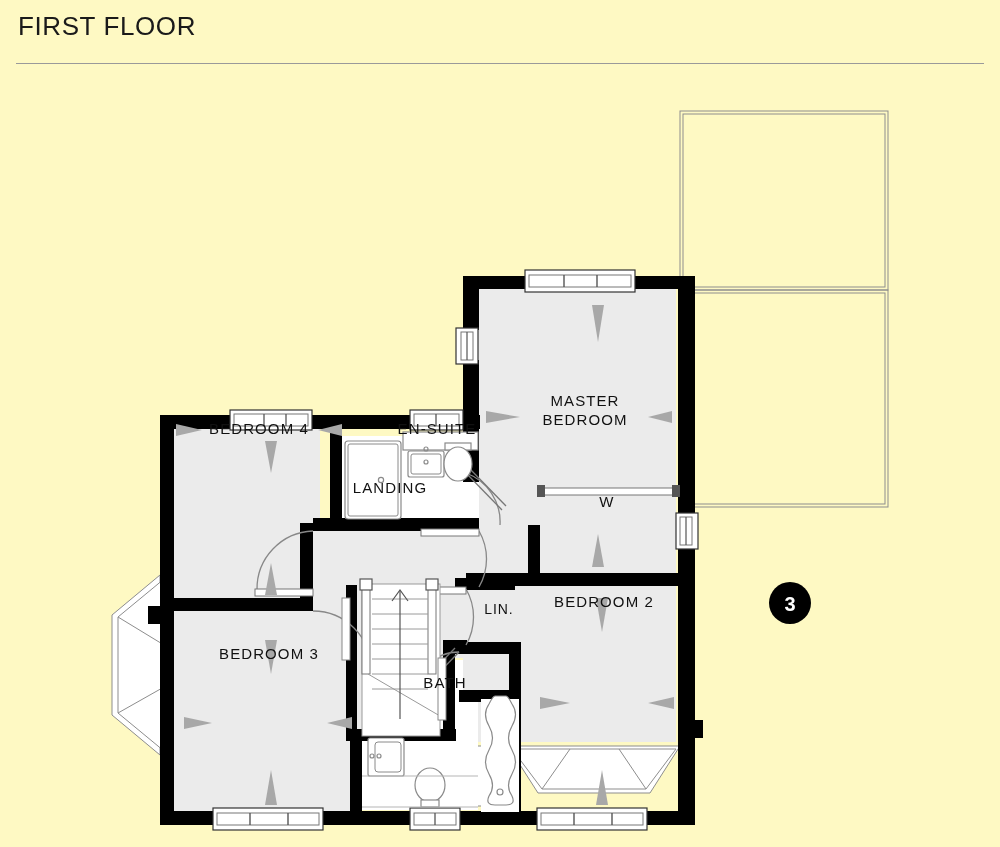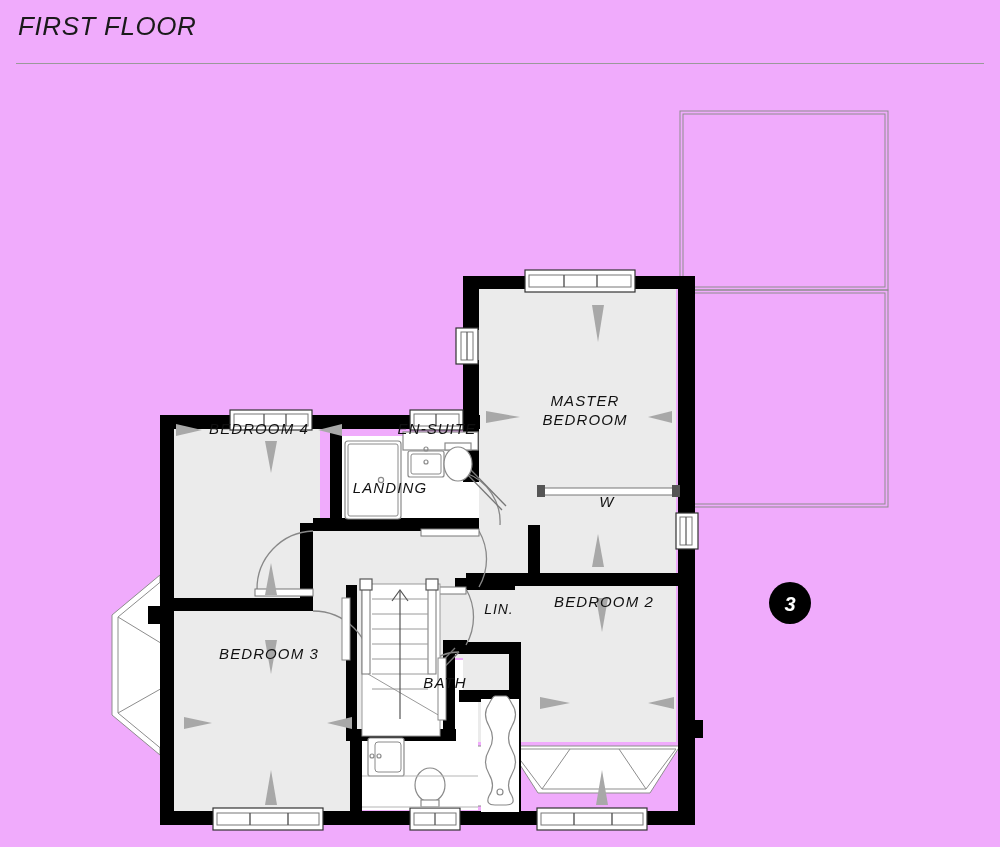--- a/index.html
+++ b/index.html
@@ -11,22 +11,21 @@
     width: 1000px;
     height: 847px;
     font-family: "Liberation Sans", sans-serif;
     position: relative;
     overflow: hidden;
   }
   #page {
     position: relative;
     width: 1000px;
     height: 847px;
-    background: #f0abfc;
-    font-style: italic;
+    background: #fef9c3;
   }
   #header {
     position: absolute;
     left: 0; top: 0;
     width: 1000px;
     height: 70px;
   }
   #page-title {
     position: absolute;
     left: 18px;

